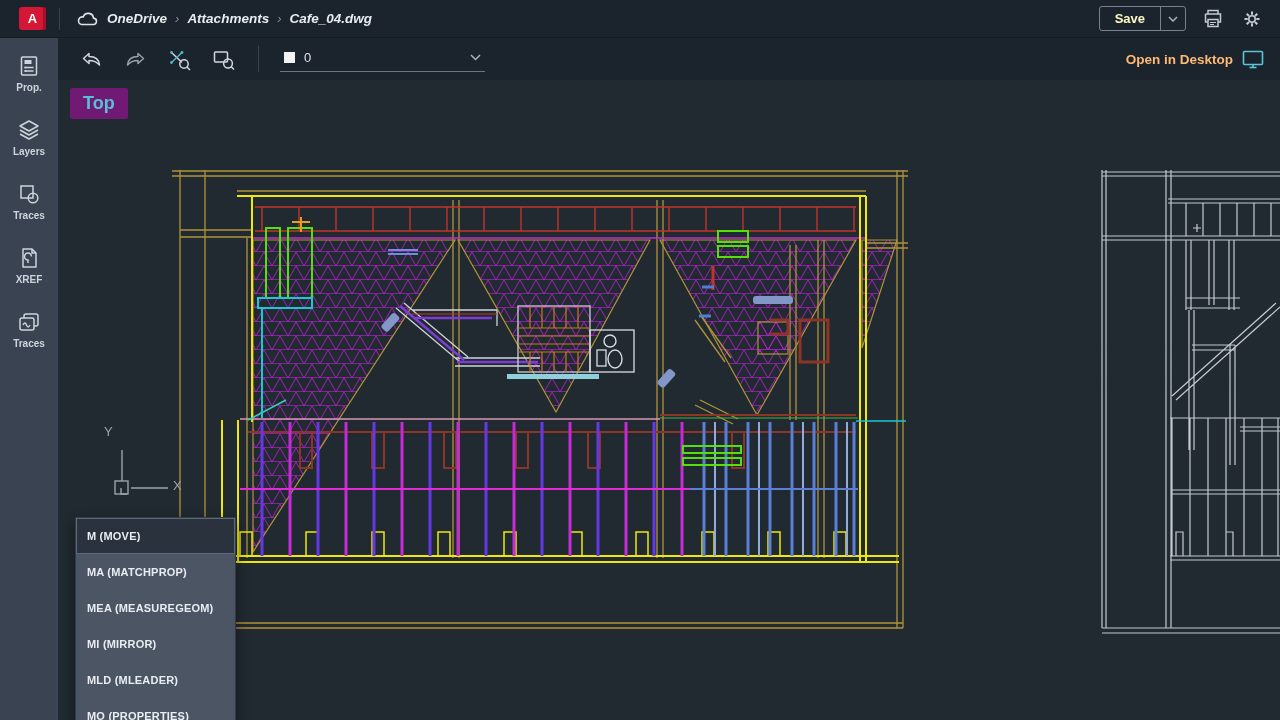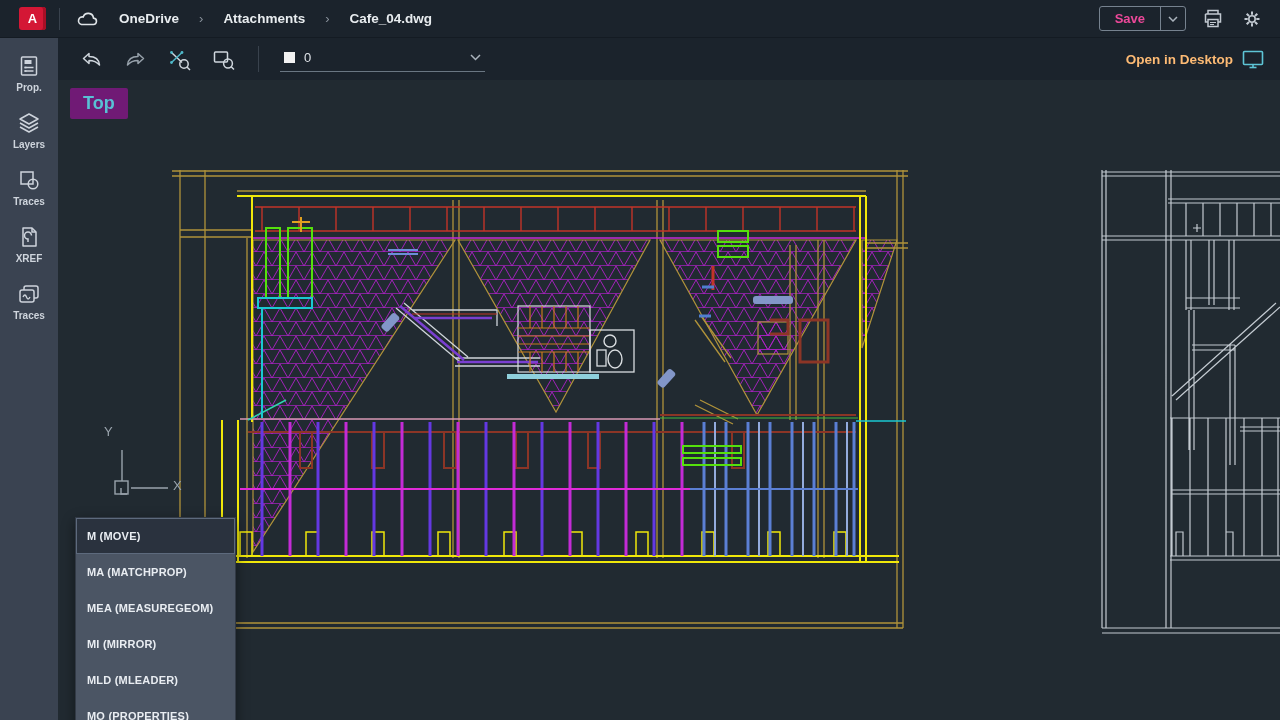--- a/index.html
+++ b/index.html
@@ -6,46 +6,46 @@
     background:#212a31;font-family:"Liberation Sans",sans-serif;position:relative;}
   *{box-sizing:border-box;}
 
   
   .topbar{position:absolute;top:0;left:0;right:0;height:38px;background:#1b232c;
     border-bottom:1px solid #141b23;display:flex;align-items:center;z-index:10;}
   .logo{width:27px;height:23px;margin-left:19px;background:#d41735;border-radius:3px;
     display:flex;align-items:center;justify-content:center;color:#fff;
     font-weight:bold;font-size:13px;box-shadow:inset -3px 0 0 #a80f26;cursor:pointer;}
   .tb-divider{width:1px;height:22px;background:#39424d;margin:0 16px 0 13px;}
-  .breadcrumb{display:flex;align-items:center;gap:20px;font-size:13.5px;font-weight:bold;color:#e8ecef;}
+  .breadcrumb{display:flex;align-items:center;gap:8px;font-size:13.5px;font-weight:bold;color:#e8ecef;font-style:italic;}
   .crumb-sep{color:#8a929c;font-weight:normal;font-size:13px;}
   .tb-right{margin-left:auto;margin-right:16px;display:flex;align-items:center;gap:15px;}
   .save{display:flex;border:1px solid #76828f;border-radius:3px;height:25px;overflow:hidden;}
-  .save-main{padding:0 15px;font-size:13px;color:#ec4899;display:flex;align-items:center;
+  .save-main{padding:0 15px;font-size:13px;color:#fef9c3;display:flex;align-items:center;
     font-weight:bold;cursor:pointer;}
   .save-caret{width:25px;border-left:1px solid #76828f;display:flex;align-items:center;
     justify-content:center;cursor:pointer;}
   .icon-btn{width:24px;height:24px;display:flex;align-items:center;justify-content:center;cursor:pointer;}
 
   
   .toolbar{position:absolute;top:38px;left:58px;right:0;height:42px;background:#1b232c;
     display:flex;align-items:center;z-index:9;padding-left:20px;gap:17px;}
   .tool-btn{width:27px;height:27px;display:flex;align-items:center;justify-content:center;cursor:pointer;}
   .tool-divider{width:1px;height:26px;background:#39424d;margin:0 4px;}
   .layer-select{display:flex;align-items:center;gap:9px;border-bottom:1px solid #6a7682;
     width:205px;padding:3px 4px 6px 4px;cursor:pointer;}
   .swatch{width:11px;height:11px;background:#f2f2f2;}
   .layer-value{font-size:13px;color:#dfe3e8;}
   .layer-caret{margin-left:auto;}
   .open-desktop{margin-left:auto;margin-right:16px;display:flex;align-items:center;gap:9px;
     color:#fdba74;font-size:13.5px;font-weight:bold;cursor:pointer;}
 
   
   .sidebar{position:absolute;top:38px;left:0;bottom:0;width:58px;background:#3a4351;z-index:9;
-    display:flex;flex-direction:column;align-items:center;padding-top:16px;gap:18px;}
+    display:flex;flex-direction:column;align-items:center;padding-top:16px;gap:25px;}
   .side-item{display:flex;flex-direction:column;align-items:center;gap:4px;cursor:pointer;width:100%;}
   .side-item span{font-size:10px;color:#ced4dc;font-weight:bold;}
 
   
   .cad-svg{position:absolute;top:0;left:0;z-index:1;}
   .view-badge{position:absolute;left:70px;top:88px;padding:5px 13px;background:#701a75;
     color:#58c1d5;font-size:18px;font-weight:bold;border-radius:2px;z-index:4;cursor:pointer;}
   .ucs-label{position:absolute;color:#9aa4ad;font-size:13px;z-index:2;}
   .ucs-y{left:104px;top:424px;}
   .ucs-x{left:173px;top:478px;}

